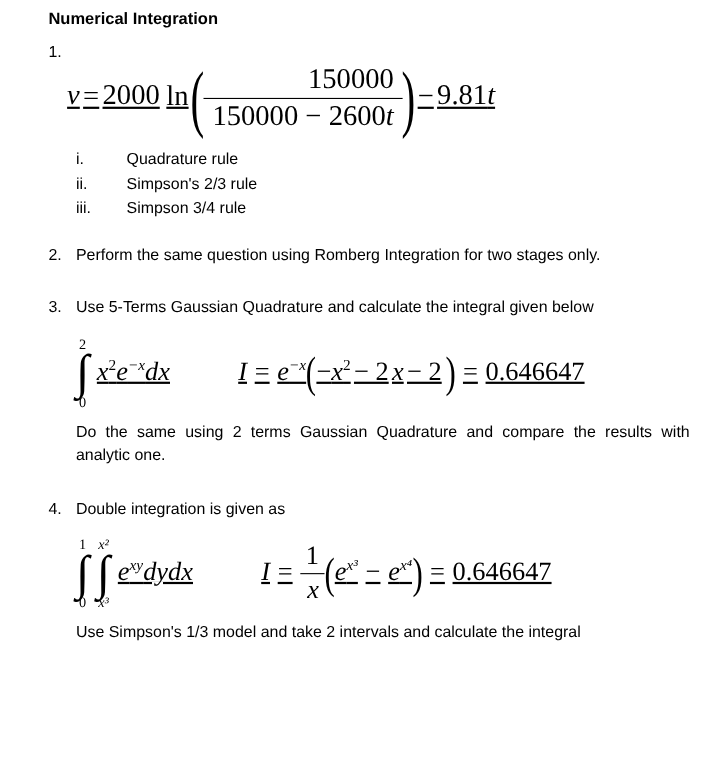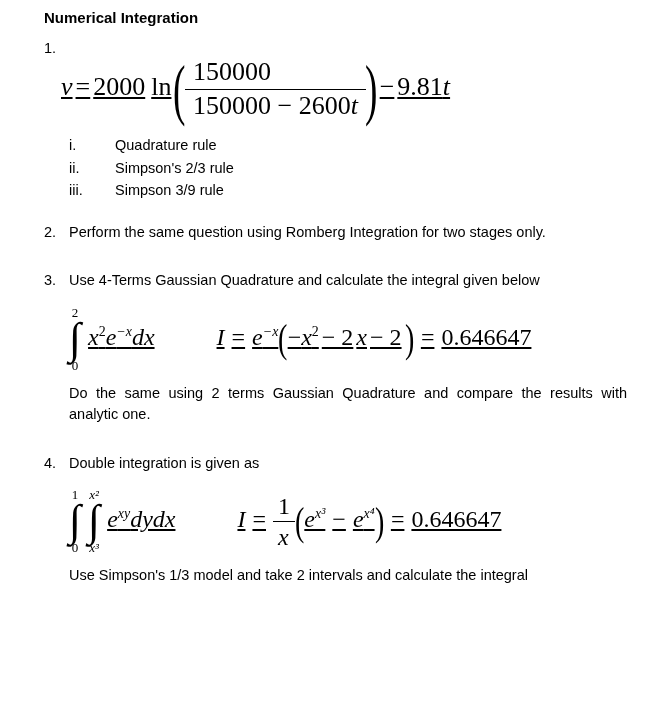--- a/index.html
+++ b/index.html
@@ -32,21 +32,21 @@
     white-space: nowrap;
     text-decoration: underline;
   }
   .math-display.f1 { font-size: 26px; margin: 18px 0 12px -8px; }
   .it { font-style: italic; }
   .fn { margin: 0 3px 0 6px; }
   .op  { margin: 0 7px; }
   .opt { margin: 0 3px; }
   .mgap { display: inline-block; width: 62px; }
 
-  .frac { display: inline-block; vertical-align: middle; text-align: left; line-height: 1.25; }
+  .frac { display: inline-block; vertical-align: middle; text-align: right; line-height: 1.25; }
   .frac .num, .frac .den { display: block; padding: 0 8px; }
   .frac .den { border-top: 1.5px solid #000; }
   .frac.small .num, .frac.small .den { padding: 0 5px; }
 
   .bigparen {
     display: inline-block; vertical-align: middle;
     font-size: 68px; line-height: 0.95;
     transform: scaleX(0.55); margin: 0 -6px;
   }
   .mparen {
@@ -78,37 +78,37 @@
         <div class="subitem">
           <span class="submarker">i.</span>
           <span>Quadrature rule</span>
         </div>
         <div class="subitem">
           <span class="submarker">ii.</span>
           <span>Simpson's 2/3 rule</span>
         </div>
         <div class="subitem">
           <span class="submarker">iii.</span>
-          <span>Simpson 3/9 rule</span>
+          <span>Simpson 3/4 rule</span>
         </div>
       </div>
     </div>
   </div>
 
   <div class="qitem mb2">
     <div class="qmarker">2.</div>
     <div class="qcontent">
       <p class="just">Perform the same question using Romberg Integration for two stages only.</p>
     </div>
   </div>
 
   <div class="qitem mb2">
     <div class="qmarker">3.</div>
     <div class="qcontent">
-      <p class="just">Use 4-Terms Gaussian Quadrature and calculate the integral given below</p>
+      <p class="just">Use 5-Terms Gaussian Quadrature and calculate the integral given below</p>
 
       <div class="math-display"><span class="integral"><span class="int-lim">2</span><span class="int-sign">∫</span><span class="int-lim">0</span></span><span class="it">x</span><sup class="sup">2</sup><span class="it">e</span><sup class="sup it">−x</sup><span class="it">dx</span><span class="mgap"></span><span class="it">I</span><span class="op">=</span><span class="it">e</span><sup class="sup it">−x</sup><span class="mparen">(</span><span>−</span><span class="it">x</span><sup class="sup">2</sup><span class="opt">− 2</span><span class="it">x</span><span class="opt">− 2</span><span class="mparen">)</span><span class="op">=</span><span>0.646647</span></div>
 
       <p class="just">Do the same using 2 terms Gaussian Quadrature and compare the results with analytic one.</p>
     </div>
   </div>
 
   <div class="qitem">
     <div class="qmarker">4.</div>
     <div class="qcontent">

